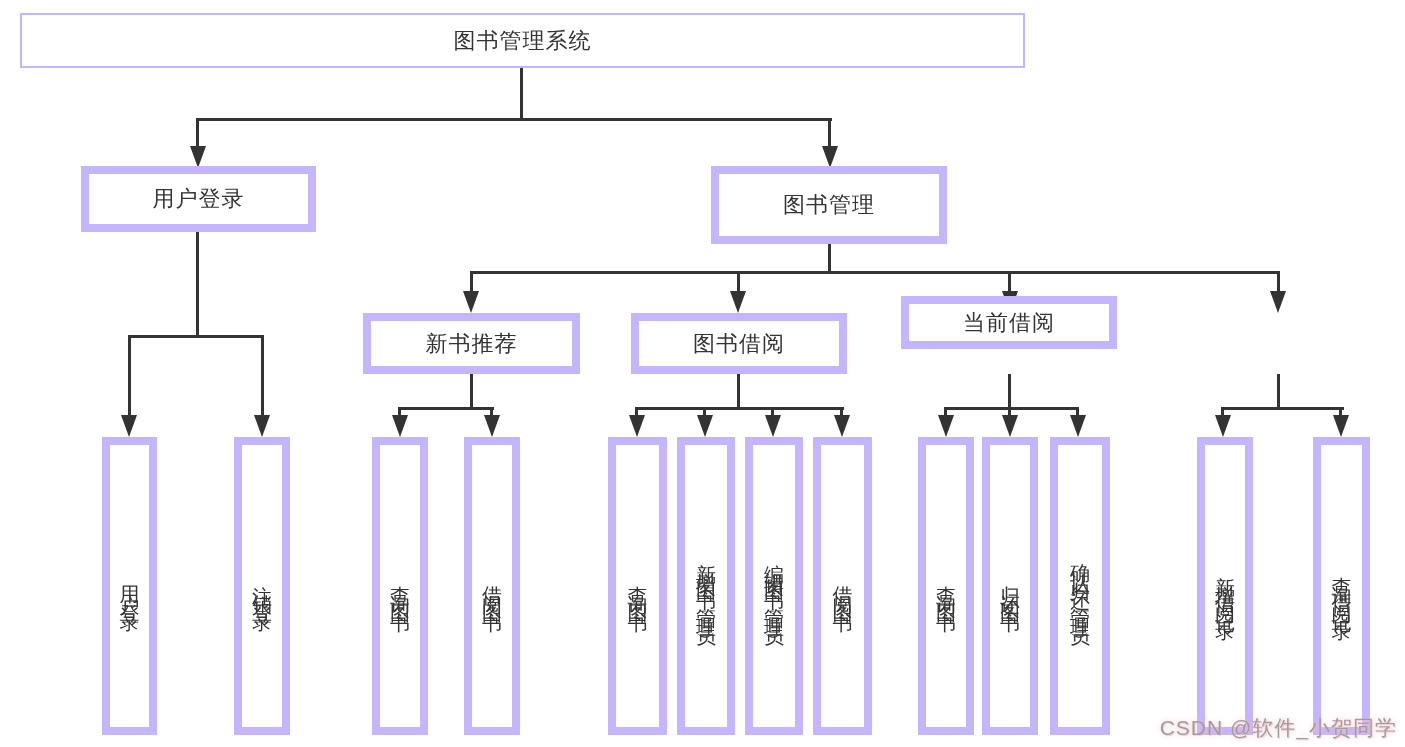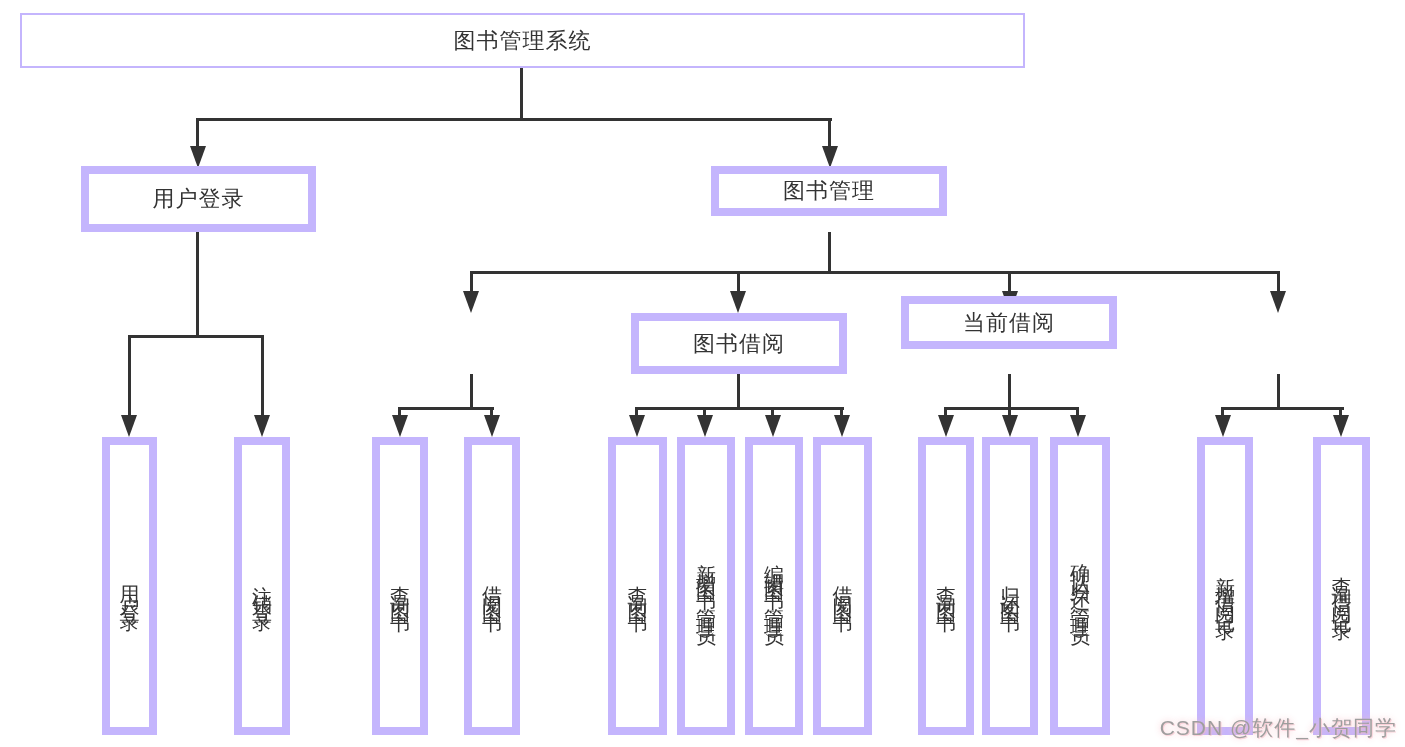--- a/index.html
+++ b/index.html
@@ -118,22 +118,23 @@
   <div class="ln" style="left:1277px;top:374px;width:3px;height:36px"></div>
   <div class="ln" style="left:1222px;top:407px;width:122px;height:3px"></div>
   <div class="ln" style="left:1221px;top:407px;width:3px;height:12px"></div>
   <div class="ln" style="left:1339px;top:407px;width:3px;height:12px"></div>
   <div class="ar" style="left:1215px;top:415px"></div>
   <div class="ar" style="left:1333px;top:415px"></div>
 
   <div class="box rootbox" style="left:20px;top:13px;width:1005px;height:55px">图书管理系统</div>
 
   <div class="box" style="left:81px;top:166px;width:235px;height:66px">用户登录</div>
-  <div class="box" style="left:711px;top:166px;width:236px;height:50px">图书管理</div>
+  <div class="box" style="left:711px;top:166px;width:236px;height:78px">图书管理</div>
 
+  <div class="box" style="left:363px;top:313px;width:217px;height:61px">新书推荐</div>
   <div class="box" style="left:631px;top:313px;width:216px;height:61px">图书借阅</div>
   <div class="box" style="left:901px;top:296px;width:216px;height:53px">当前借阅</div>
 
   <div class="box vbox" style="left:102px;top:437px;width:55px;height:298px">用户登录</div>
   <div class="box vbox" style="left:234px;top:437px;width:56px;height:298px">注销登录</div>
 
   <div class="box vbox" style="left:372px;top:437px;width:56px;height:298px">查询图书</div>
   <div class="box vbox" style="left:464px;top:437px;width:56px;height:298px">借阅图书</div>
 
   <div class="box vbox" style="left:608px;top:437px;width:59px;height:298px">查询图书</div>

